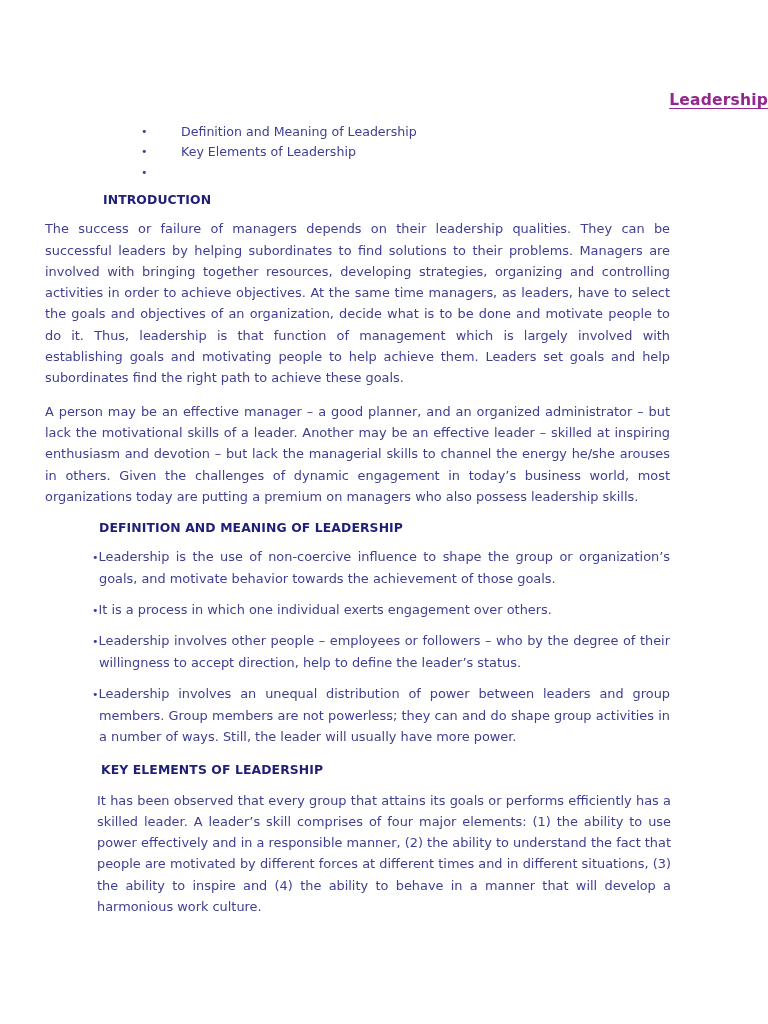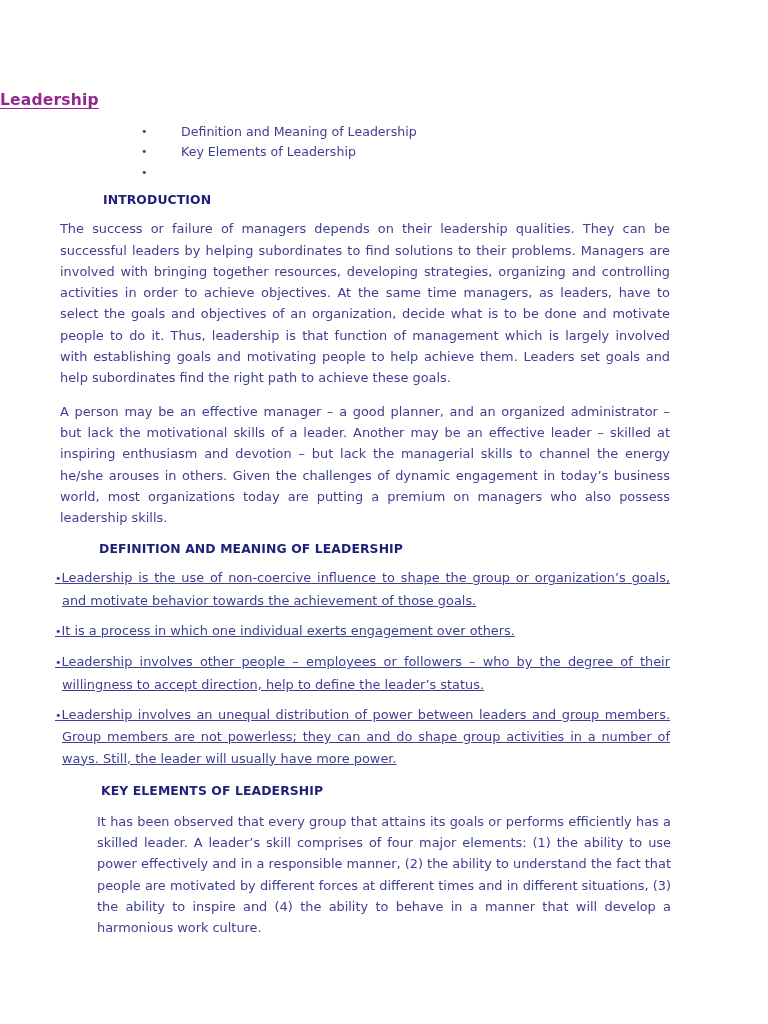--- a/index.html
+++ b/index.html
@@ -16,21 +16,21 @@
   .page {
     position: relative;
     width: 768px;
     height: 1024px;
     background: #ffffff;
     box-sizing: border-box;
   }
 
   
   .doc-title {
-    text-align: left;
+    text-align: right;
     color: #93278f;
     font-family: "DejaVu Sans", sans-serif;
     font-weight: bold;
     font-size: 15.5px;
     letter-spacing: 0.2px;
     text-decoration: underline;
     text-underline-offset: 3px;
     margin: 0;
     padding-top: 93px;
     line-height: 1.0;
@@ -84,21 +84,21 @@
     padding-left: 92px;
   }
 
   
   .body-para {
     color: #3f3f92;
     font-size: 12.9px;
     line-height: 21.3px;
     text-align: justify;
     margin: 0;
-    padding-left: 60px;
+    padding-left: 45px;
     padding-right: 98px;
   }
   .body-para.first { margin-top: 3px; }
   .body-para.second { margin-top: 12px; }
   .body-para.key-para {
     margin-top: 11px;
     padding-left: 97px;
     padding-right: 97px;
   }
 
@@ -107,25 +107,24 @@
     margin: 0;
     padding: 0;
     list-style: none;
     margin-top: 5px;
   }
   .def-list li {
     color: #3f3f92;
     font-size: 12.9px;
     line-height: 21.3px;
     text-align: justify;
-    padding-left: 62px;
+    padding-left: 99px;
     padding-right: 98px;
     text-indent: -7px;
     margin-bottom: 9px;
-    text-decoration: underline;
   }
   .def-list li .dot {
     font-size: 11px;
   }
 </style>
 </head>
 <body>
 
 <div class="page">
 

